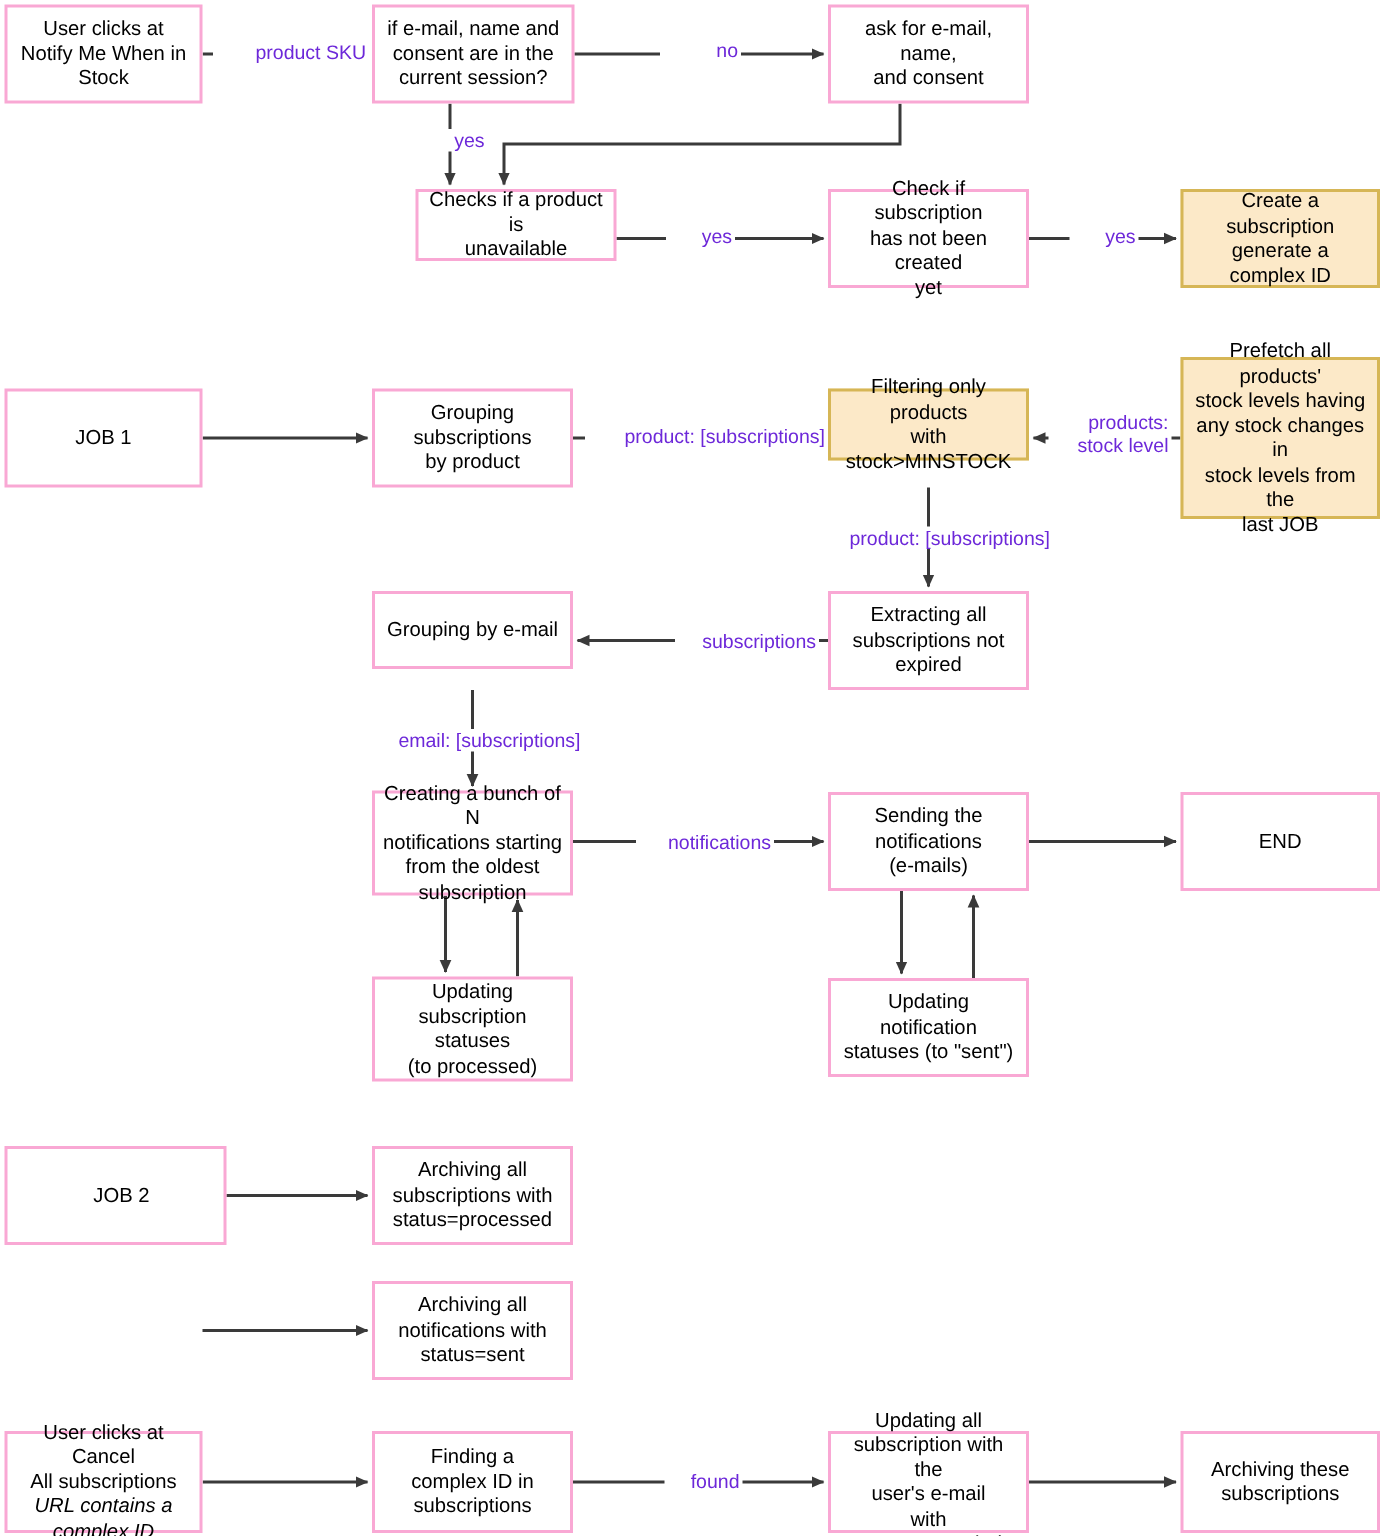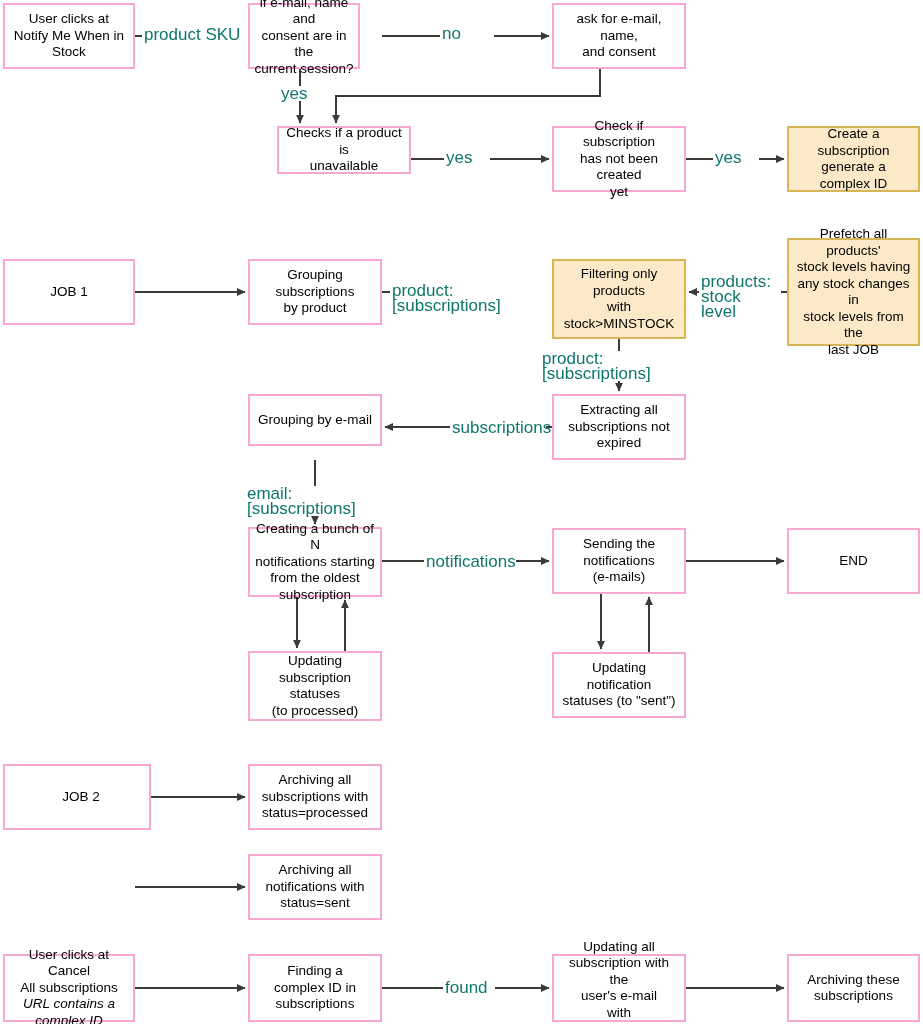--- a/index.html
+++ b/index.html
@@ -45,25 +45,25 @@
     border-color: #d6b656;
   }
   .node.italic-tail {
     flex-direction: column;
     line-height: 16.5px;
   }
   .node .plain { display: block; }
   .node .ital { display: block; font-style: italic; }
   .edge-label {
     position: absolute;
-    font-size: 17px;
+    font-size: 13px;
     line-height: 15px;
-    color: #0f766e;
-    background: #ffffff;
-    text-align: left;
+    color: #6d28d9;
+    background: #ffffff;
+    text-align: right;
     white-space: pre-line;
     padding: 0 2px;
   }
 </style>
 </head>
 <body>
 
 <div id="canvas">
 
   <svg id="edges" viewBox="0 0 923 1024" width="923" height="1024" xmlns="http://www.w3.org/2000/svg">
@@ -104,21 +104,21 @@
       <path d="M135,988 L245,988"></path>
       <path d="M382,988 L549,988"></path>
       <path d="M686,988 L784,988"></path>
     </g>
   </svg>
 
   <div class="node" style="left:3px;top:3px;width:132px;height:66px;">User clicks at
 Notify Me When in
 Stock</div>
 
-  <div class="node" style="left:248px;top:3px;width:112px;height:66px;">if e-mail, name and
+  <div class="node" style="left:248px;top:3px;width:135px;height:66px;">if e-mail, name and
 consent are in the
 current session?</div>
 
   <div class="node" style="left:552px;top:3px;width:134px;height:66px;">ask for e-mail, name,
 and consent</div>
 
   <div class="node" style="left:248px;top:126px;width:134px;height:48px;margin-left:29px;">Checks if a product is
 unavailable</div>
 
   <div class="node" style="left:552px;top:126px;width:134px;height:66px;">Check if subscription
@@ -128,21 +128,21 @@
   <div class="node hl" style="left:787px;top:126px;width:133px;height:66px;">Create a subscription
 generate a
 complex ID</div>
 
   <div class="node" style="left:3px;top:259px;width:132px;height:66px;">JOB 1</div>
 
   <div class="node" style="left:248px;top:259px;width:134px;height:66px;">Grouping
 subscriptions
 by product</div>
 
-  <div class="node hl" style="left:552px;top:259px;width:134px;height:80px;">Filtering only products
+  <div class="node hl" style="left:552px;top:259px;width:134px;height:48px;">Filtering only products
 with
 stock&gt;MINSTOCK</div>
 
   <div class="node hl" style="left:787px;top:238px;width:133px;height:108px;">Prefetch all products'
 stock levels having
 any stock changes in
 stock levels from the
 last JOB</div>
 
   <div class="node" style="left:248px;top:394px;width:134px;height:52px;">Grouping by e-mail</div>

